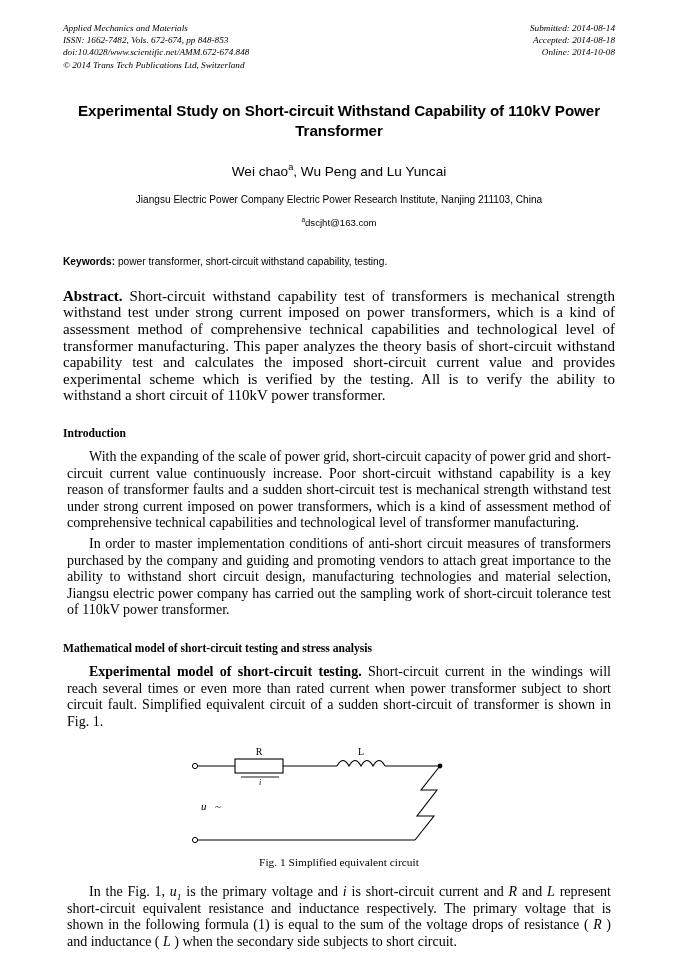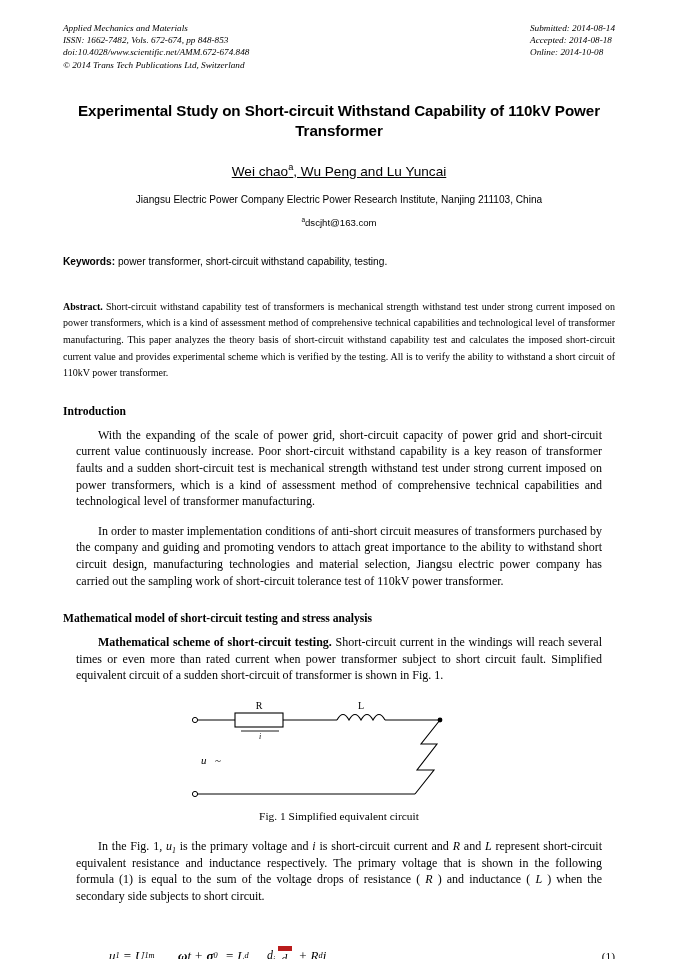--- a/index.html
+++ b/index.html
@@ -34,42 +34,41 @@
   .jheader {
     display: flex;
     justify-content: space-between;
     align-items: flex-start;
     font-style: italic;
     font-size: 9.2px;
     line-height: 12.2px;
     font-family: "Liberation Serif", serif;
   }
   .jheader .left  { text-align: left; }
-  .jheader .right { text-align: left; }
+  .jheader .right { text-align: right; }
   .jheader div.line { white-space: nowrap; }
 
   
   .title {
     margin-top: 30px;
     text-align: center;
     font-family: "Liberation Sans", sans-serif;
     font-weight: bold;
     font-size: 15.2px;
     line-height: 20px;
     letter-spacing: -0.1px;
   }
 
   
   .authors {
     margin-top: 22px;
     text-align: center;
     font-family: "Liberation Sans", sans-serif;
     font-size: 13.6px;
     line-height: 18px;
-    text-decoration: underline;
   }
   .affil {
     margin-top: 12px;
     text-align: center;
     font-family: "Liberation Sans", sans-serif;
     font-size: 10.1px;
     line-height: 14px;
   }
   .email {
     margin-top: 9px;
@@ -89,41 +88,41 @@
     margin-top: 26px;
     font-family: "Liberation Sans", sans-serif;
     font-size: 10.2px;
     line-height: 14px;
     text-align: left;
   }
   .keywords b { font-weight: bold; }
 
   
   .abstract {
-    margin-top: 30px;
-    font-family: "Liberation Serif", serif;
-    font-size: 10px;
+    margin-top: 19px;
+    font-family: "Liberation Serif", serif;
+    font-size: 15px;
     line-height: 16.6px;
     text-align: justify;
     text-justify: inter-word;
   }
   .abstract b { font-weight: bold; }
 
   
   .h1 {
     margin-top: 22px;
     font-family: "Liberation Serif", serif;
     font-weight: bold;
     font-size: 11.6px;
     line-height: 16px;
   }
   p.body {
-    margin: 13px;
-    font-family: "Liberation Serif", serif;
-    font-size: 12px;
+    margin: 4px;
+    font-family: "Liberation Serif", serif;
+    font-size: 14px;
     line-height: 16.6px;
     text-align: justify;
     text-justify: inter-word;
   }
   p.body.first { margin-top: 7px; }
   p.indent { text-indent: 22px; }
   .runin { font-weight: bold; }
 
   
   .figure {
@@ -238,21 +237,21 @@
     <div class="abstract">
       <b>Abstract.</b><span> Short-circuit withstand capability test of transformers is mechanical strength withstand test under strong current imposed on power transformers, which is a kind of assessment method of comprehensive technical capabilities and technological level of transformer manufacturing. This paper analyzes the theory basis of short-circuit withstand capability test and calculates the imposed short-circuit current value and provides experimental scheme which is verified by the testing. All is to verify the ability to withstand a short circuit of 110kV power transformer.</span>
     </div>
 
     <div class="h1">Introduction</div>
     <p class="body first indent">With the expanding of the scale of power grid, short-circuit capacity of power grid and short-circuit current value continuously increase. Poor short-circuit withstand capability is a key reason of transformer faults and a sudden short-circuit test is mechanical strength withstand test under strong current imposed on power transformers, which is a kind of assessment method of comprehensive technical capabilities and technological level of transformer manufacturing.</p>
     <p class="body indent">In order to master implementation conditions of anti-short circuit measures of transformers purchased by the company and guiding and promoting vendors to attach great importance to the ability to withstand short circuit design, manufacturing technologies and material selection, Jiangsu electric power company has carried out the sampling work of short-circuit tolerance test of 110kV power transformer.</p>
 
     <div class="h1">Mathematical model of short-circuit testing and stress analysis</div>
     <p class="body first indent">
-      <span class="runin">Mathematical scheme of short-circuit testing.</span><span> Short-circuit current in the windings will reach several times or even more than rated current when power transformer subject to short circuit fault. Simplified equivalent circuit of a sudden short-circuit of transformer is shown in Fig. 1.</span>
+      <span class="runin">Experimental model of short-circuit testing.</span><span> Short-circuit current in the windings will reach several times or even more than rated current when power transformer subject to short circuit fault. Simplified equivalent circuit of a sudden short-circuit of transformer is shown in Fig. 1.</span>
     </p>
 
     <div class="figure">
       <svg width="300" height="105" viewBox="0 0 300 105">
 
         <circle cx="6" cy="22" r="2.6" fill="none" stroke="#000" stroke-width="1"></circle>
 
         <line x1="8.6" y1="22" x2="46" y2="22" stroke="#000" stroke-width="1"></line>
 
         <rect x="46" y="15" width="48" height="14" fill="#fff" stroke="#000" stroke-width="1.1"></rect>

